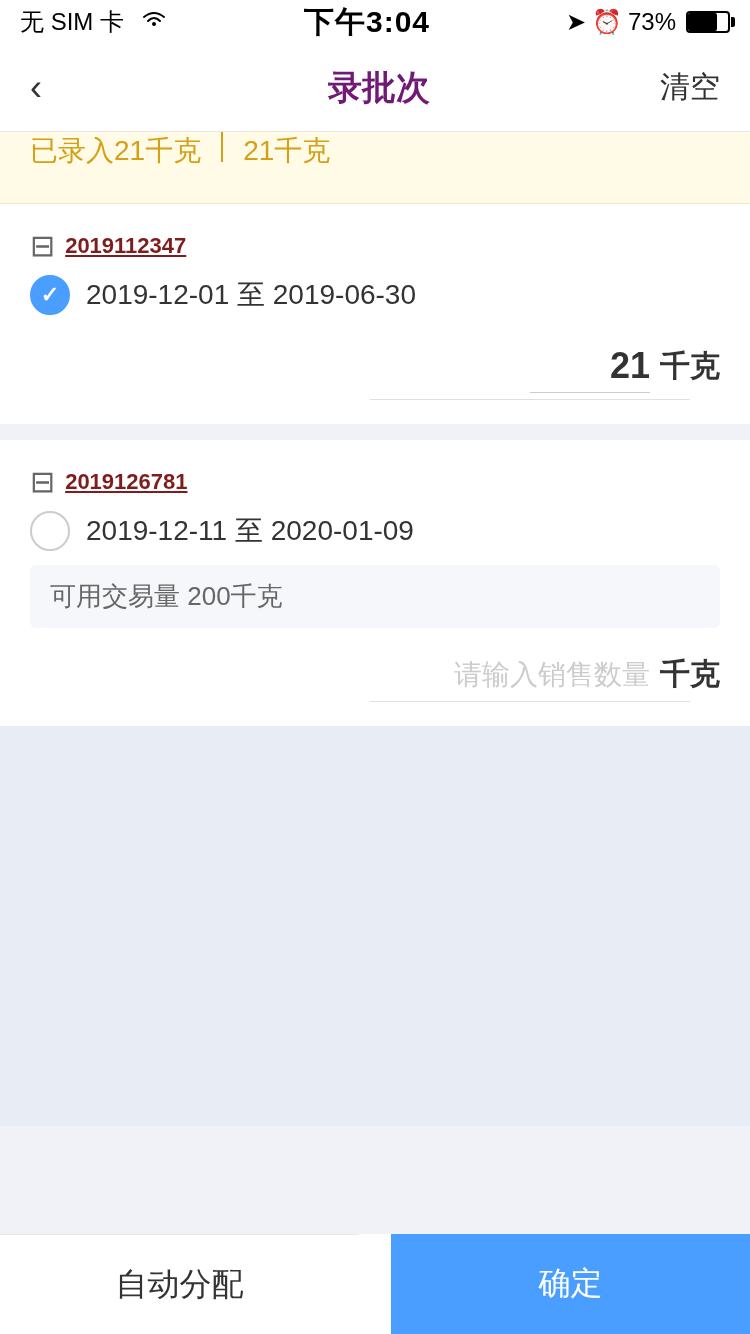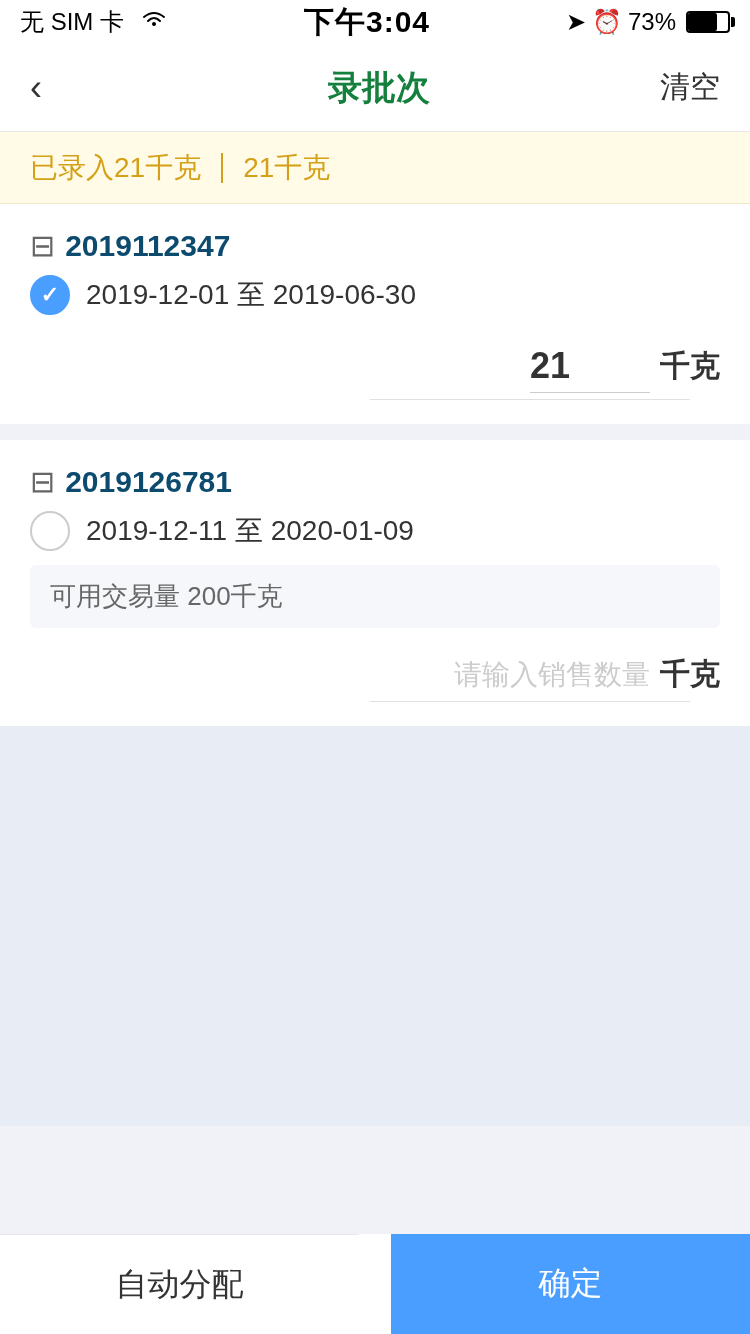--- a/index.html
+++ b/index.html
@@ -82,36 +82,36 @@
     }
     .nav-back {
       font-size: 36px;
       color: #333;
       cursor: pointer;
       width: 60px;
     }
     .nav-title {
       font-size: 34px;
       font-weight: 600;
-      color: #15803d;
+      color: #701a75;
       margin-left: 8px;
     }
     .nav-clear {
       font-size: 30px;
       color: #333;
       cursor: pointer;
     }
 
     
     .summary-banner {
       width: 750px;
       height: 72px;
       background: #fffbe6;
       display: flex;
-      align-items: center;
+      align-items: flex-start;
       padding: 0 30px;
       gap: 20px;
       border-bottom: 1px solid #f0e8c8;
     }
     .summary-text {
       font-size: 28px;
       color: #d4a017;
     }
     .summary-divider {
       width: 2px;
@@ -139,23 +139,24 @@
       display: flex;
       align-items: center;
       gap: 10px;
       margin-bottom: 12px;
     }
     .batch-icon {
       font-size: 30px;
       color: #666;
     }
     .batch-id {
-      font-size: 30px;
+      font-size: 22px;
       font-weight: 600;
-      color: #0c4a6e;
+      color: #7f1d1d;
+      text-decoration: underline;
     }
     .batch-date-row {
       display: flex;
       align-items: center;
       gap: 16px;
       margin-bottom: 14px;
     }
     .radio-circle {
       width: 40px;
       height: 40px;
@@ -193,21 +194,21 @@
       align-items: center;
       justify-content: flex-end;
       gap: 10px;
       padding-top: 10px;
     }
     .quantity-input {
       width: 120px;
       height: 54px;
       border: none;
       border-bottom: 1px solid #ccc;
-      text-align: left;
+      text-align: right;
       font-size: 36px;
       font-weight: 600;
       color: #333;
       background: transparent;
       outline: none;
     }
     .quantity-unit {
       font-size: 30px;
       color: #333;
       font-weight: 600;

